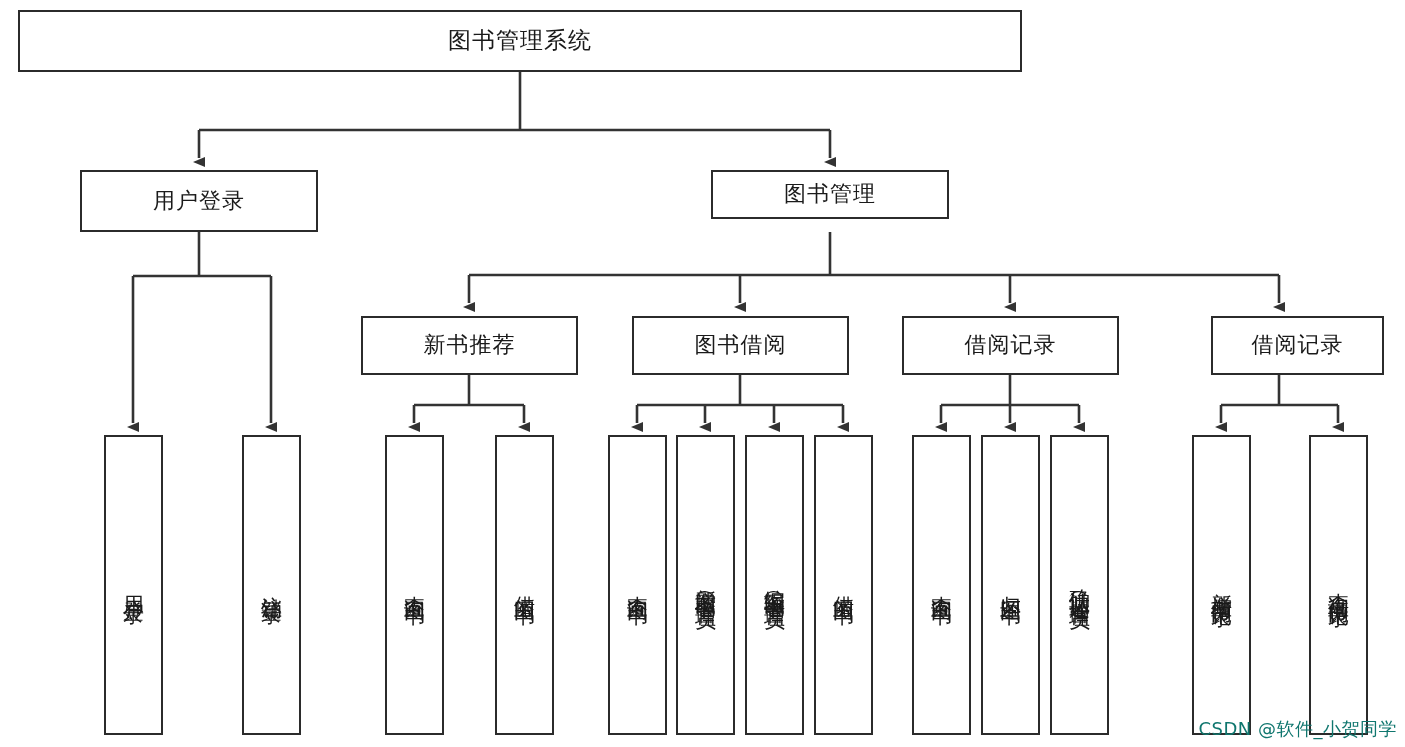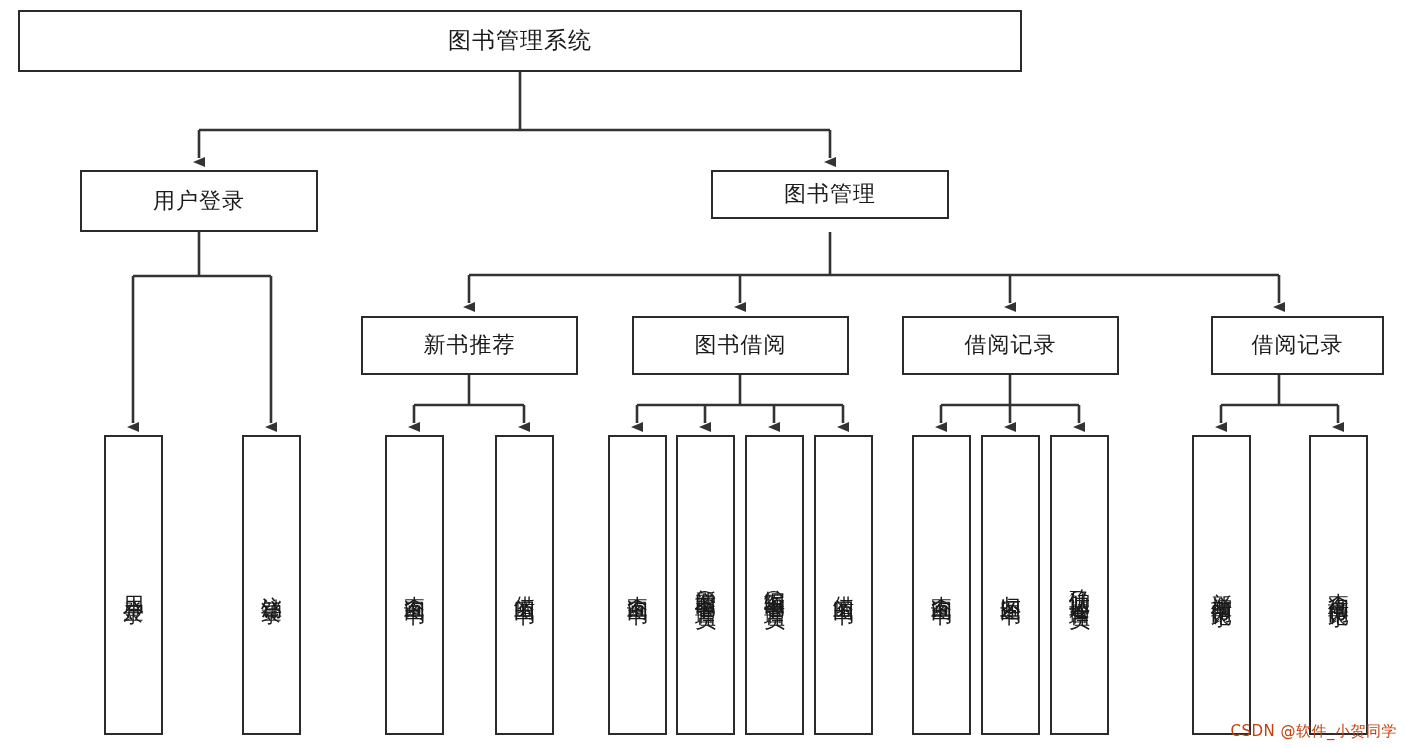--- a/index.html
+++ b/index.html
@@ -61,22 +61,22 @@
   }
   .node-leaf .leaf-text {
     writing-mode: vertical-rl;
     text-orientation: upright;
     display: block;
   }
   .watermark {
     position: absolute;
     right: 8px;
     bottom: 6px;
-    font-size: 15px;
-    color: #c2410c;
+    font-size: 18px;
+    color: #0f766e;
     letter-spacing: 0.5px;
     white-space: nowrap;
     user-select: none;
   }
 </style>
 </head>
 <body>
 
 <div id="diagram-root">
 

